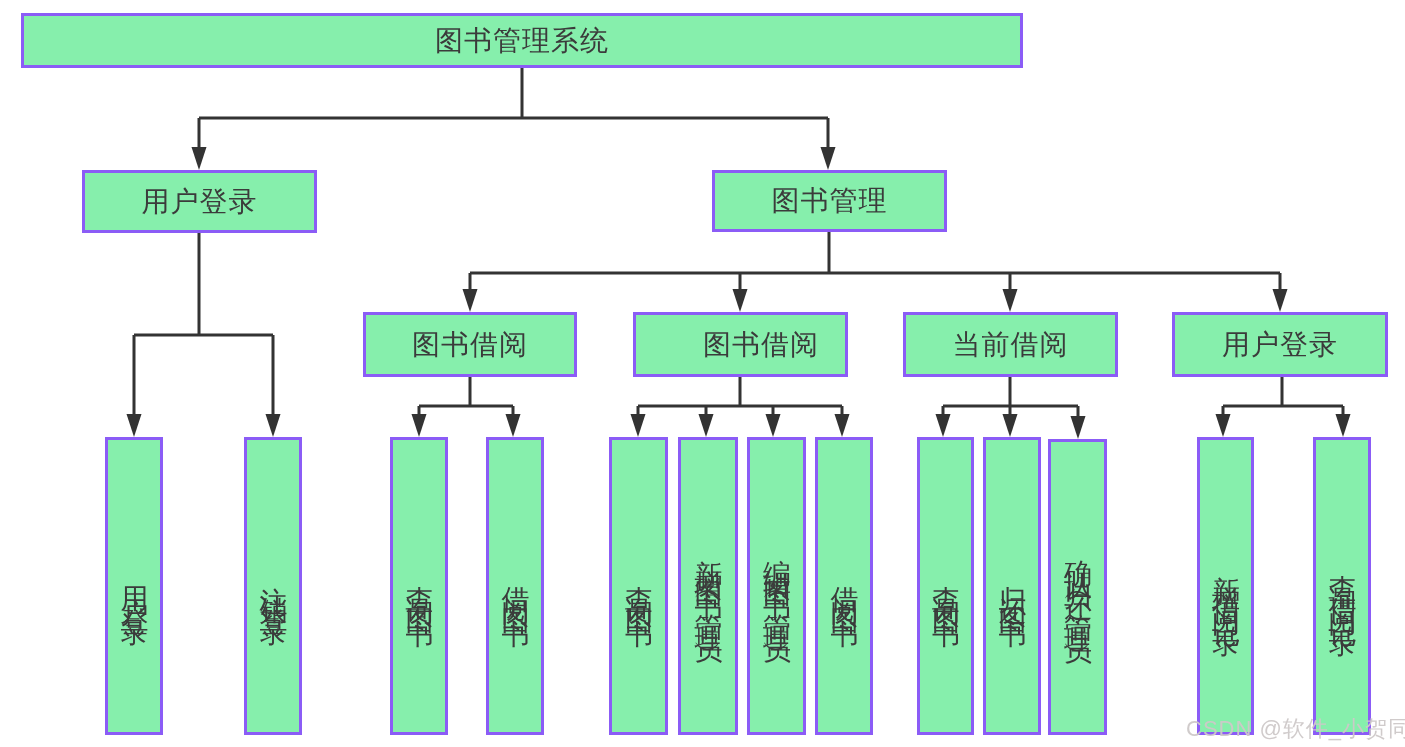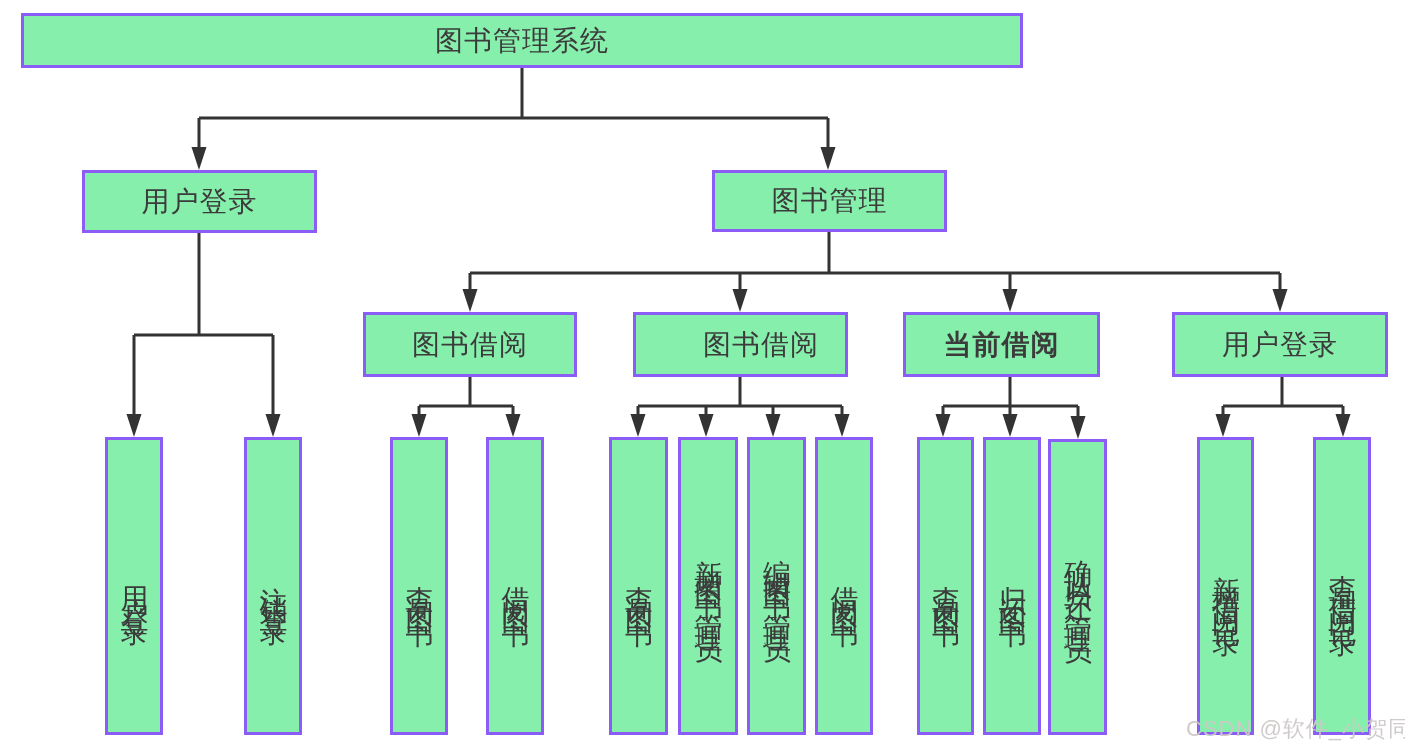--- a/index.html
+++ b/index.html
@@ -99,21 +99,21 @@
     </g>
   </svg>
 
   <div class="node hbox" style="left:21px; top:13px; width:1002px; height:55px;">图书管理系统</div>
 
   <div class="node hbox" style="left:82px; top:170px; width:235px; height:63px;">用户登录</div>
   <div class="node hbox" style="left:712px; top:170px; width:235px; height:62px;">图书管理</div>
 
   <div class="node hbox" style="left:363px; top:312px; width:214px; height:65px;">图书借阅</div>
   <div class="node hbox" style="left:633px; top:312px; width:215px; height:65px;padding-left:41px;">图书借阅</div>
-  <div class="node hbox" style="left:903px; top:312px; width:197px; height:65px;font-weight:bold;">当前借阅</div>
+  <div class="node hbox" style="left:903px; top:312px; width:215px; height:65px;">当前借阅</div>
   <div class="node hbox" style="left:1172px; top:312px; width:216px; height:65px;">用户登录</div>
 
   <div class="node vbox" style="left:105px; top:437px; width:58px; height:298px;">用户登录</div>
   <div class="node vbox" style="left:244px; top:437px; width:58px; height:298px;">注销登录</div>
 
   <div class="node vbox" style="left:390px; top:437px; width:58px; height:298px;">查询图书</div>
   <div class="node vbox" style="left:486px; top:437px; width:58px; height:298px;">借阅图书</div>
 
   <div class="node vbox" style="left:609px; top:437px; width:59px; height:298px;">查询图书</div>
   <div class="node vbox" style="left:678px; top:437px; width:60px; height:298px;">新增图书（管理员）</div>

